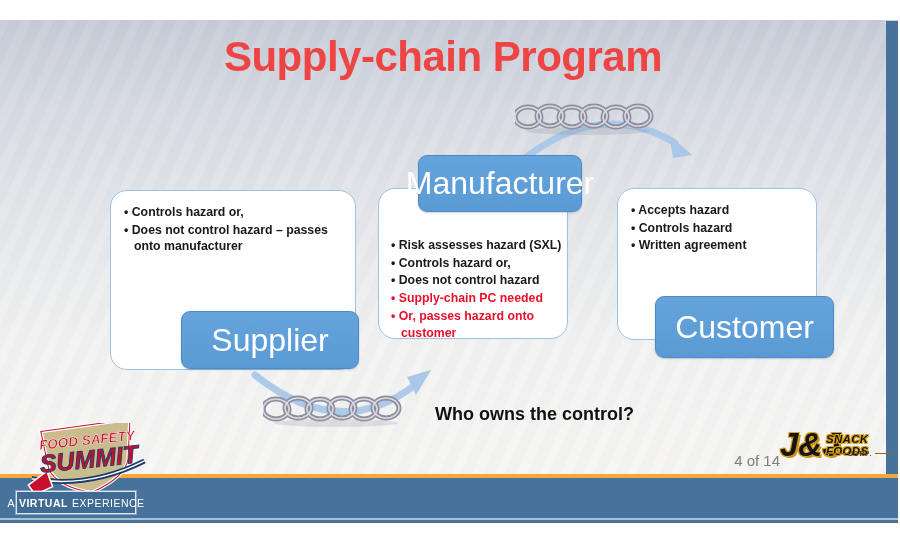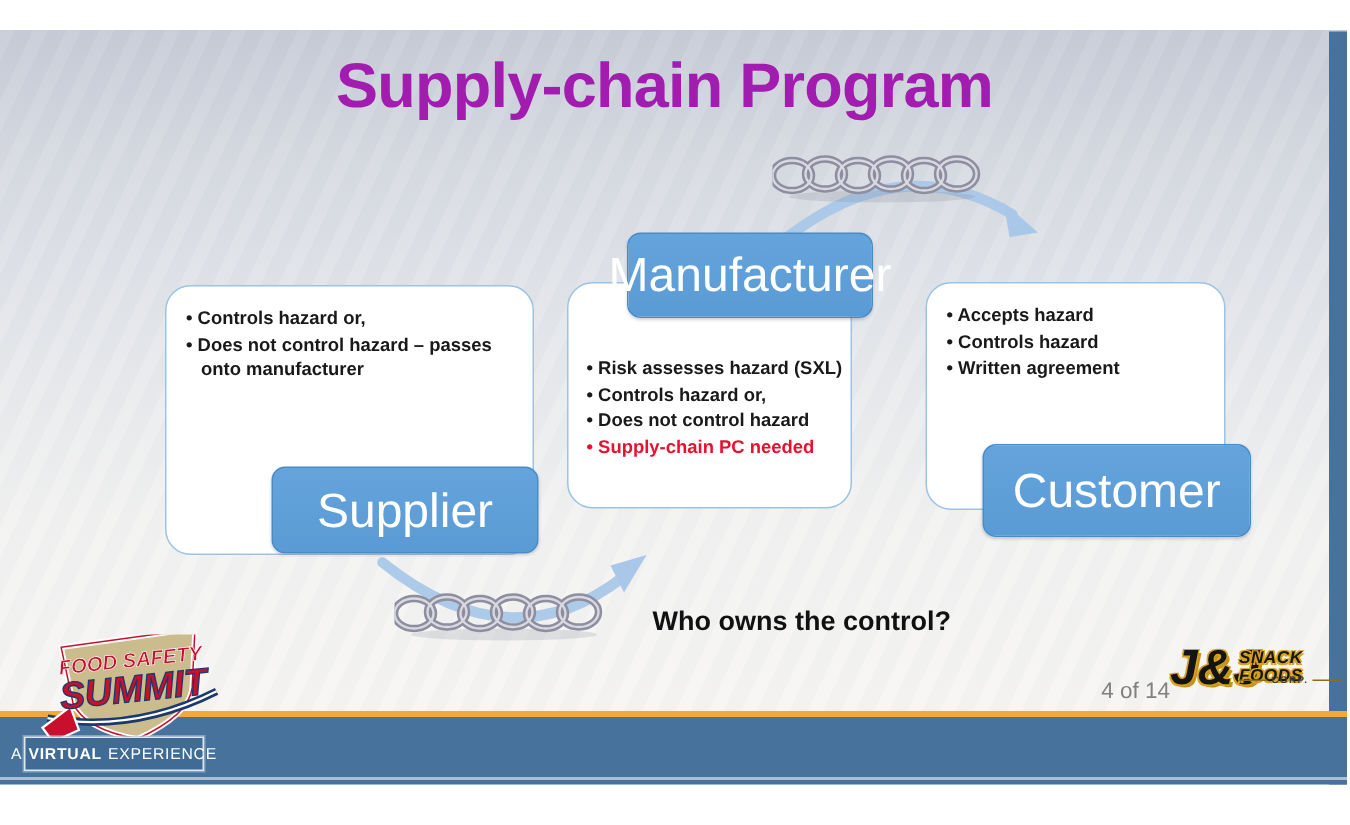--- a/index.html
+++ b/index.html
@@ -14,21 +14,21 @@
   .slide-bg{position:absolute;left:0;top:20px;width:898px;height:454px;
     background:linear-gradient(180deg,#c5cad6 0%,#d6dae1 20%,#e6e8eb 48%,#f2f2f1 72%,#f6f5f3 100%)}
   .slide-bg::after{content:"";position:absolute;inset:0;opacity:.18;
     background:repeating-linear-gradient(115deg,rgba(255,255,255,.5) 0 9px,rgba(190,196,208,.35) 9px 20px)}
   .right-strip{position:absolute;left:886px;top:21px;width:12px;height:502px;background:var(--footer-blue)}
   .orange-rule{position:absolute;left:0;top:474px;width:898px;height:4px;background:var(--orange);z-index:6}
   .footer-band{position:absolute;left:0;top:478px;width:898px;height:45px;background:var(--footer-blue);z-index:5}
   .footer-band .band-line{position:absolute;left:0;top:40px;width:100%;height:2px;background:rgba(255,255,255,.55)}
 
   .title{position:absolute;left:0;top:33px;width:886px;text-align:center;
-    font-size:42px;font-weight:bold;color:#a21caf;letter-spacing:-.5px;z-index:3}
+    font-size:42px;font-weight:bold;color:#ef4444;letter-spacing:-.5px;z-index:3}
 
   .wbox{position:absolute;background:#fff;border:1.5px solid var(--box-border);border-radius:17px;z-index:2}
   .wbox ul{list-style:none;font-size:12.3px;font-weight:bold;color:#191919;line-height:1.36}
   .wbox li{padding-left:10px;text-indent:-10px;margin-bottom:1px}
   .wbox li::before{content:"• "}
   .wbox li.red{color:var(--alert)}
   .box-supplier{left:110px;top:190px;width:246px;height:180px;padding:13px 10px 0 13px}
   .box-manufacturer{left:378px;top:188px;width:190px;height:151px;padding:48px 5px 0 12px}
   .box-customer{left:617px;top:188px;width:200px;height:152px;padding:13px 6px 0 13px}
 
@@ -121,20 +121,21 @@
     </ul>
   </div>
   <div class="nlabel label-supplier">Supplier</div>
 
   <div class="wbox box-manufacturer">
     <ul>
       <li>Risk assesses hazard (SXL)</li>
       <li>Controls hazard or,</li>
       <li>Does not control hazard</li>
       <li class="red">Supply-chain PC needed</li>
+      <li class="red">Or, passes hazard onto customer</li>
     </ul>
   </div>
   <div class="nlabel label-manufacturer">Manufacturer</div>
 
   <div class="wbox box-customer">
     <ul>
       <li>Accepts hazard</li>
       <li>Controls hazard</li>
       <li>Written agreement</li>
     </ul>

